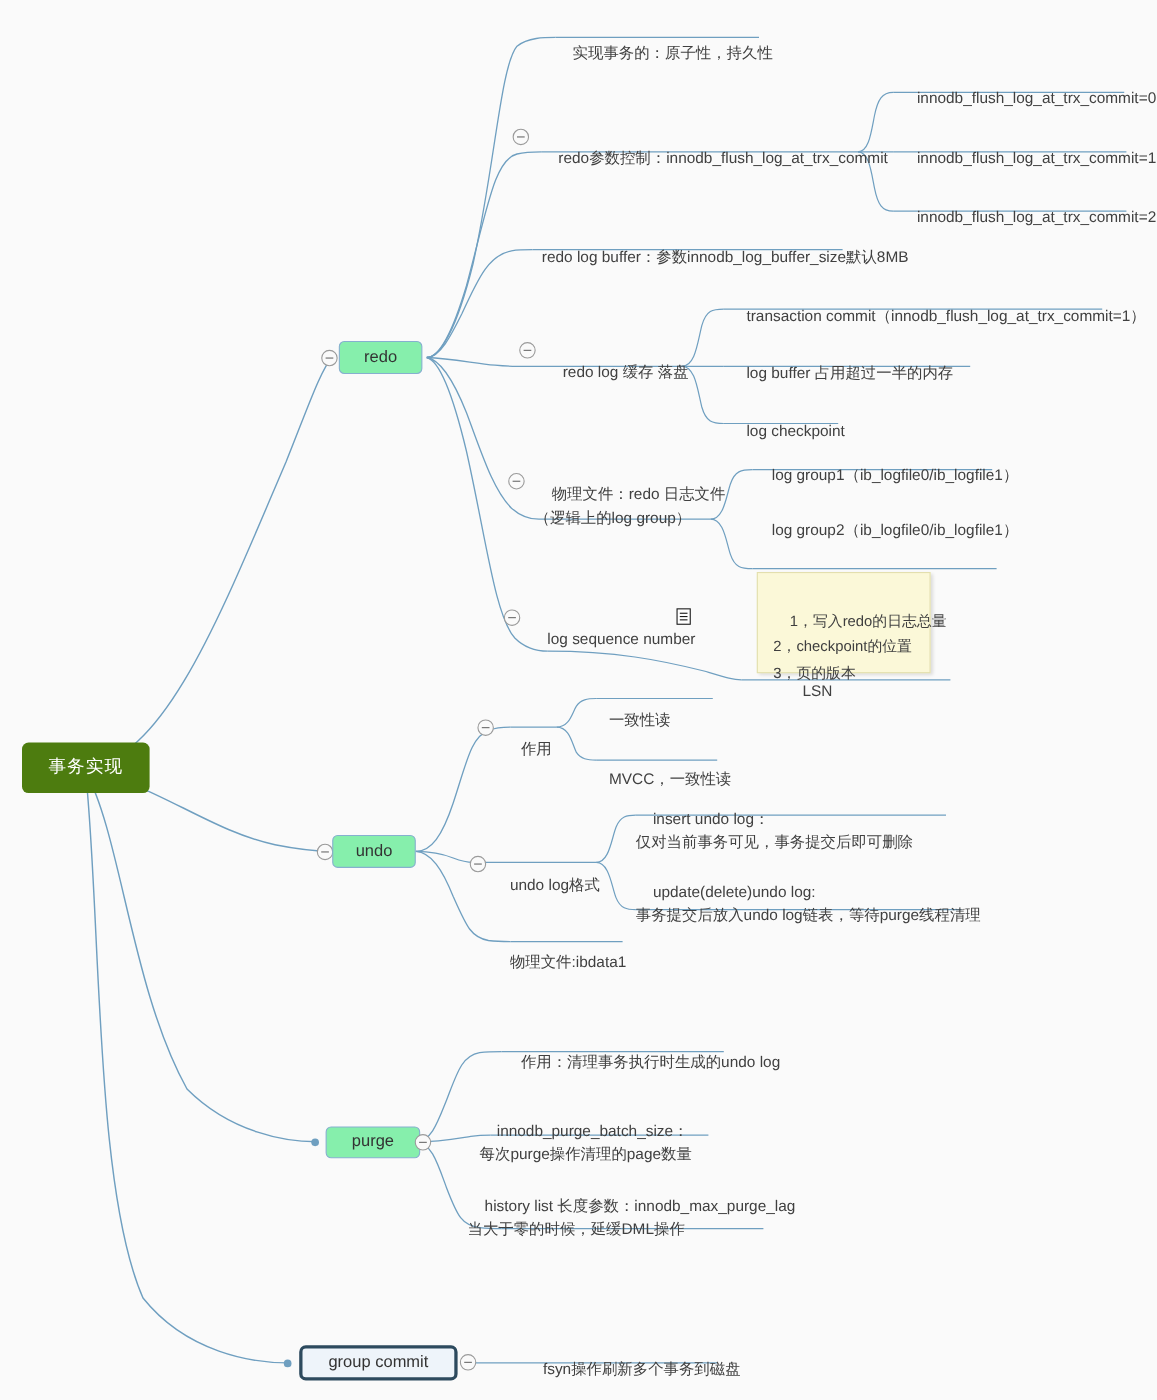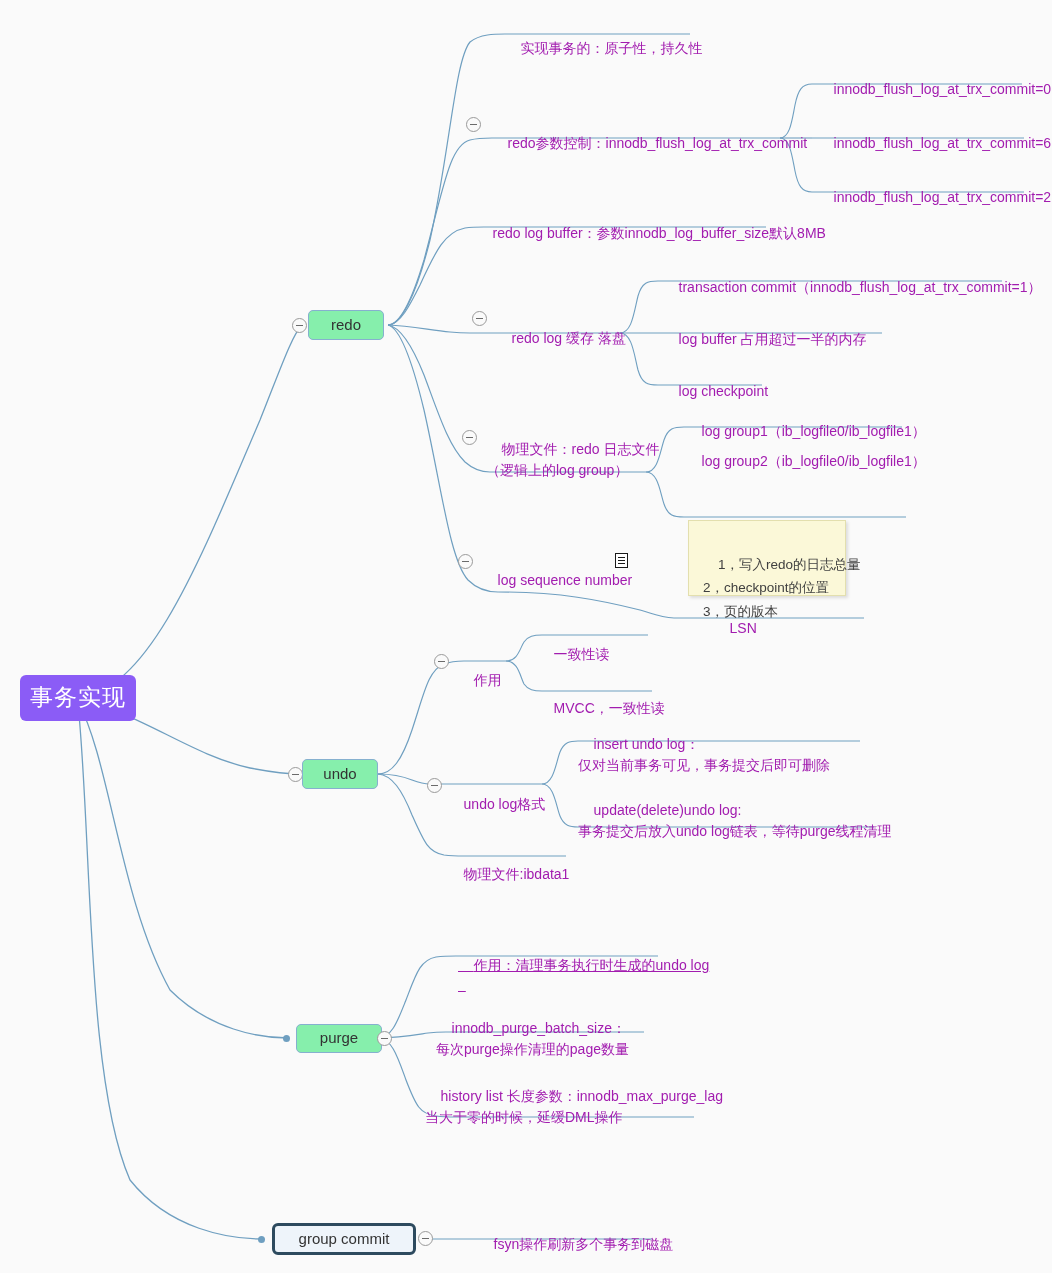--- a/index.html
+++ b/index.html
@@ -40,38 +40,38 @@
     border: 1px solid #86b0cf;
     border-radius: 5px;
     color: #333333;
     font-size: 15px;
     text-align: center;
     display: flex;
     align-items: center;
     justify-content: center;
   }
   .root-node {
-    background: #8b5cf6;
+    background: #4d7c0f;
     border: none;
     border-radius: 6px;
     color: #ffffff;
-    font-size: 23px;
+    font-size: 16px;
     display: flex;
     align-items: center;
     justify-content: center;
     letter-spacing: 1px;
   }
   .selected-node {
     border: 3px solid #2d4a5e;
     border-radius: 6px;
     background: #eef4fa;
     text-align: right;
   }
   .plain {
-    color: #a21caf;
+    color: #404040;
     font-size: 14px;
     background: transparent;
     border: none;
   }
   .plain.multiline { line-height: 1.55; }
   
   .collapse-icon {
     position: absolute;
     width: 15px;
     height: 15px;
@@ -225,21 +225,21 @@
 
   <div class="collapse-icon" style="left:466px; top:117px;"></div>
   <div class="node plain" style="left:492px; top:115px;">
     <span>redo参数控制：innodb_flush_log_at_trx_commit</span>
   </div>
 
   <div class="node plain" style="left:818px; top:61px;">
     <span>innodb_flush_log_at_trx_commit=0</span>
   </div>
   <div class="node plain" style="left:818px; top:115px;">
-    <span>innodb_flush_log_at_trx_commit=6</span>
+    <span>innodb_flush_log_at_trx_commit=1</span>
   </div>
   <div class="node plain" style="left:818px; top:169px;">
     <span>innodb_flush_log_at_trx_commit=2</span>
   </div>
 
   <div class="node plain" style="left:477px; top:205px;">
     <span>redo log buffer：参数innodb_log_buffer_size默认8MB</span>
   </div>
 
   <div class="collapse-icon" style="left:472px; top:311px;"></div>
@@ -259,35 +259,35 @@
 
   <div class="collapse-icon" style="left:462px; top:430px;"></div>
   <div class="node plain multiline" style="left:486px; top:417px;">
     <span>物理文件：redo 日志文件
 （逻辑上的log group）</span>
   </div>
 
   <div class="node plain" style="left:686px; top:403px;">
     <span>log group1（ib_logfile0/ib_logfile1）</span>
   </div>
-  <div class="node plain" style="left:686px; top:433px;">
+  <div class="node plain" style="left:686px; top:453px;">
     <span>log group2（ib_logfile0/ib_logfile1）</span>
   </div>
 
   <div class="collapse-icon" style="left:458px; top:554px;"></div>
   <div class="node plain" style="left:482px; top:552px;">
     <span>log sequence number</span>
   </div>
   <div class="note-icon" style="left:615px; top:553px;">
     <i></i>
       <i></i>
       <i></i>
   </div>
 
-  <div class="note-box" style="left:688px; top:520px; width:158px; height:76px;">
+  <div class="note-box" style="left:688px; top:520px; width:158px; height:92px;">
     <span>1，写入redo的日志总量
 2，checkpoint的位置
 3，页的版本</span>
   </div>
 
   <div class="node plain" style="left:714px; top:600px;">
     <span>LSN</span>
   </div>
 
   <div class="collapse-icon" style="left:288px; top:767px;"></div>
@@ -322,21 +322,21 @@
   <div class="node plain" style="left:448px; top:846px;">
     <span>物理文件:ibdata1</span>
   </div>
 
   <div class="bullet-dot" style="left:283px; top:1035px;"></div>
   <div class="node boxed" style="left:296px; top:1024px; width:86px; height:29px;">
     <span>purge</span>
   </div>
   <div class="collapse-icon" style="left:377px; top:1031px;"></div>
 
-  <div class="node plain" style="left:458px; top:937px;text-decoration:underline;">
+  <div class="node plain" style="left:458px; top:937px;">
     <span>作用：清理事务执行时生成的undo log</span>
   </div>
   <div class="node plain multiline" style="left:436px; top:996px;">
     <span>innodb_purge_batch_size：
 每次purge操作清理的page数量</span>
   </div>
   <div class="node plain multiline" style="left:425px; top:1064px;">
     <span>history list 长度参数：innodb_max_purge_lag
 当大于零的时候，延缓DML操作</span>
   </div>

